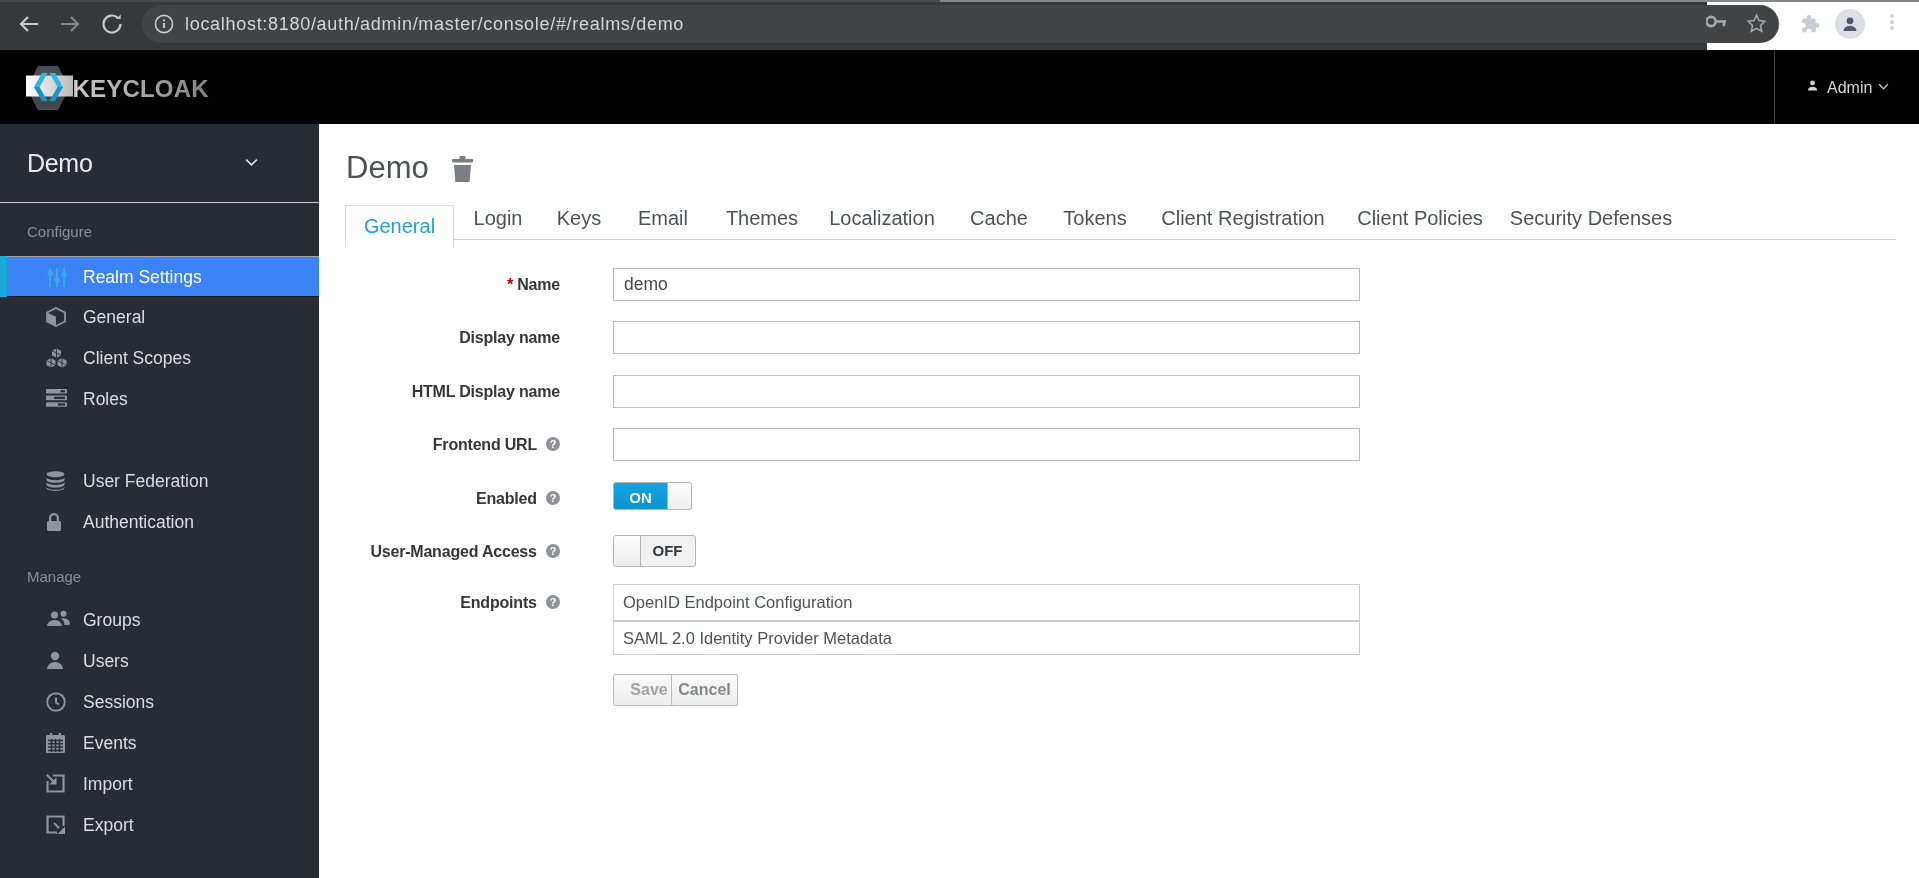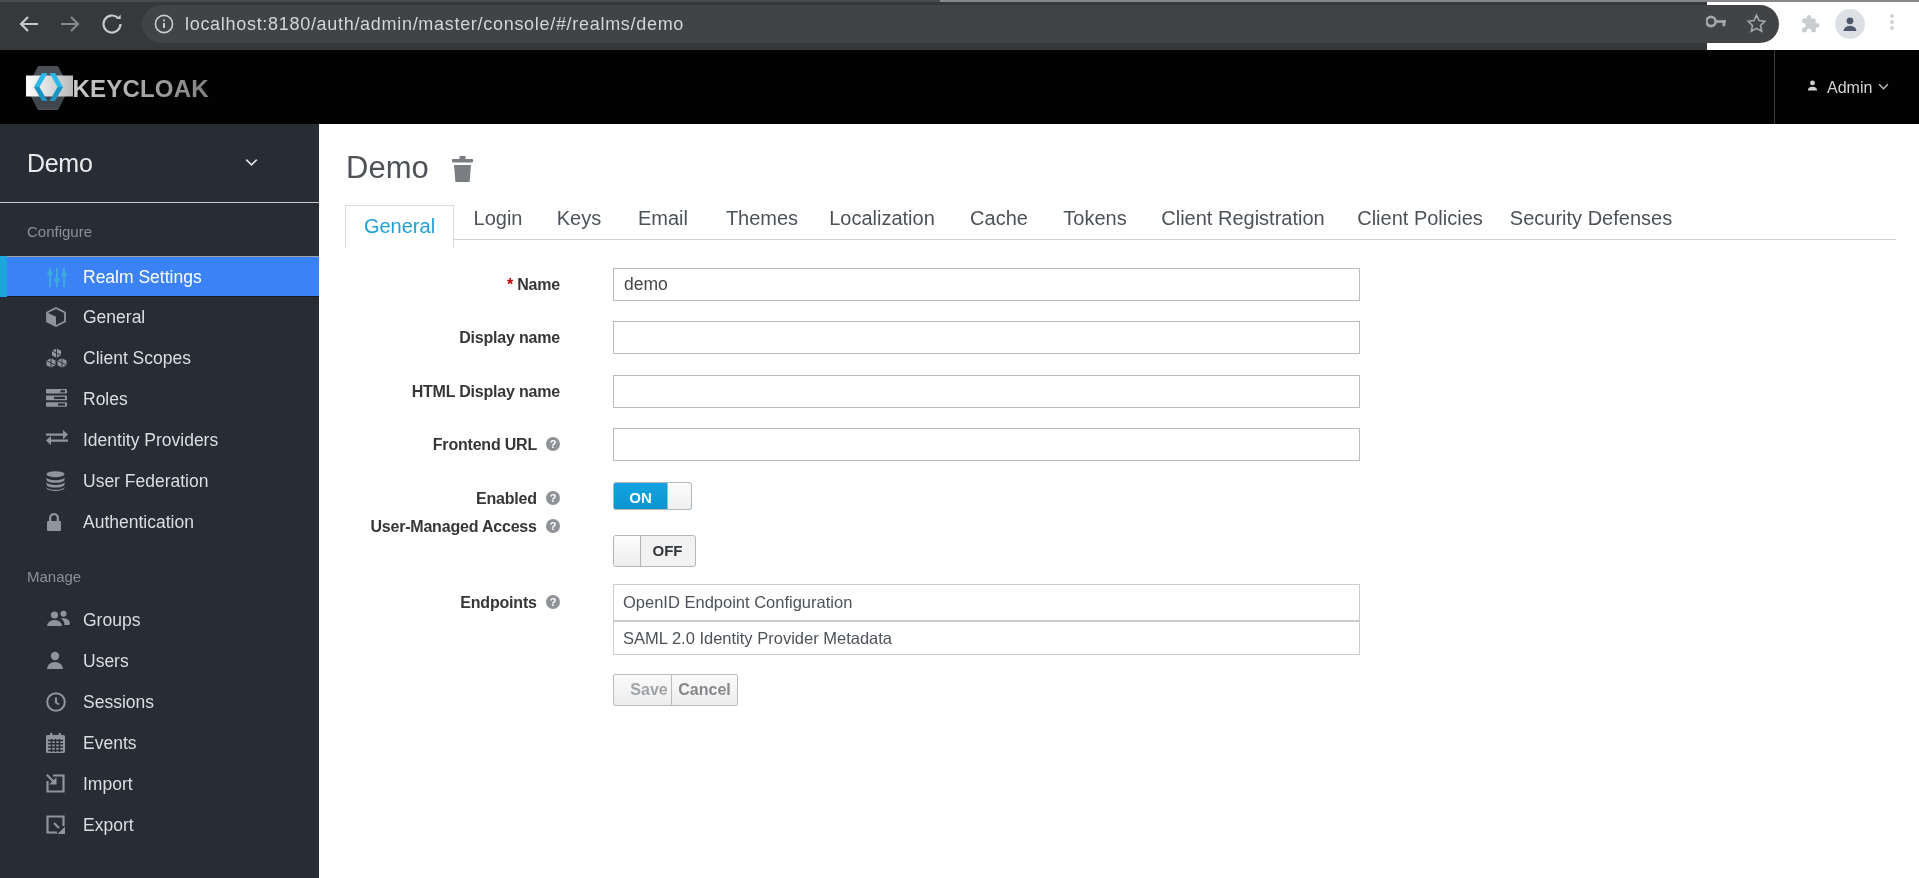--- a/index.html
+++ b/index.html
@@ -173,27 +173,20 @@
         <rect x="0" y="0" width="21" height="4.6" rx="1"></rect>
         <rect x="0" y="6.6" width="21" height="4.6" rx="1"></rect>
         <rect x="0" y="13.2" width="21" height="4.6" rx="1"></rect>
         <rect x="14.5" y="1.2" width="4.5" height="2.2" fill="#282d35"></rect>
         <rect x="8" y="7.8" width="11" height="2.2" fill="#282d35"></rect>
         <rect x="12" y="14.4" width="7" height="2.2" fill="#282d35"></rect>
       </svg>
     <div class="lbl">Roles</div>
   </div>
 
-  <div class="navitem" style="top:296px">
-    <svg width="22" height="16" viewBox="0 0 22 16" fill="#8e959c">
-        <path d="M0 4.5 L17 4.5 L17 1 L22 5.6 L17 10.2 L17 6.7 L0 6.7 Z" transform="translate(0,-1)"></path>
-        <path d="M22 10.5 L5 10.5 L5 7 L0 11.6 L5 16.2 L5 12.7 L22 12.7 Z" transform="translate(0,-1)"></path>
-      </svg>
-    <div class="lbl">Identity Providers</div>
-  </div>
 
   <div class="navitem" style="top:337px">
     <svg width="19" height="20" viewBox="0 0 19 20" fill="#8e959c">
         <ellipse cx="9.5" cy="3.2" rx="9" ry="3"></ellipse>
         <path d="M.5 6.2 a9 3 0 0 0 18 0 v2.6 a9 3 0 0 1 -18 0 z"></path>
         <path d="M.5 11 a9 3 0 0 0 18 0 v2.6 a9 3 0 0 1 -18 0 z"></path>
         <path d="M.5 15.8 a9 3 0 0 0 18 0 v1.2 a9 3 0 0 1 -18 0 z"></path>
       </svg>
     <div class="lbl">User Federation</div>
   </div>
@@ -298,21 +291,21 @@
 
   <div class="flabel" style="left:-59px;top:312px">Frontend URL <span class="helpi">?</span></div>
   <input class="finput" style="top: 304px;">
 
   <div class="flabel" style="left:-59px;top:366px">Enabled <span class="helpi">?</span></div>
   <div class="abs" style="left:294px;top:358px;width:79px;height:28px;border:1px solid #b7b7b7;border-radius:3px;overflow:hidden;background:#0d9bd8">
     <div class="abs" style="left:0;top:0;width:53px;height:30px;background:linear-gradient(to bottom,#13a3e1,#0a93cf);color:#fff;font-weight:bold;font-size:15px;text-align:center;line-height:30px">ON</div>
     <div class="abs" style="left:53px;top:0;width:26px;height:30px;background:linear-gradient(to bottom,#fdfdfd,#ededed);border-left:1px solid #b3b3b3"></div>
   </div>
 
-  <div class="flabel" style="left:-59px;top:394px">User-Managed Access <span class="helpi">?</span></div>
+  <div class="flabel" style="left:-59px;top:419px">User-Managed Access <span class="helpi">?</span></div>
   <div class="abs" style="left:294px;top:411px;width:83px;height:32px;border:1px solid #b7b7b7;border-radius:3px;overflow:hidden;background:#f2f2f2">
     <div class="abs" style="left:0;top:0;width:27px;height:30px;background:linear-gradient(to bottom,#fdfdfd,#ededed);border-right:1px solid #b3b3b3"></div>
     <div class="abs" style="left:28px;top:0;width:51px;height:30px;background:#f2f2f2;color:#33373b;font-weight:bold;font-size:15px;text-align:center;line-height:30px">OFF</div>
   </div>
 
   <div class="flabel" style="left:-59px;top:470px">Endpoints <span class="helpi">?</span></div>
   <div class="endbox" style="top:460px;height:37px;line-height:35px">OpenID Endpoint Configuration</div>
   <div class="endbox" style="top:497px;height:34px;line-height:32px">SAML 2.0 Identity Provider Metadata</div>
 
   <div class="btn" style="left:294px;top:550px;width:72px;color:#a0a3a6">Save</div>

